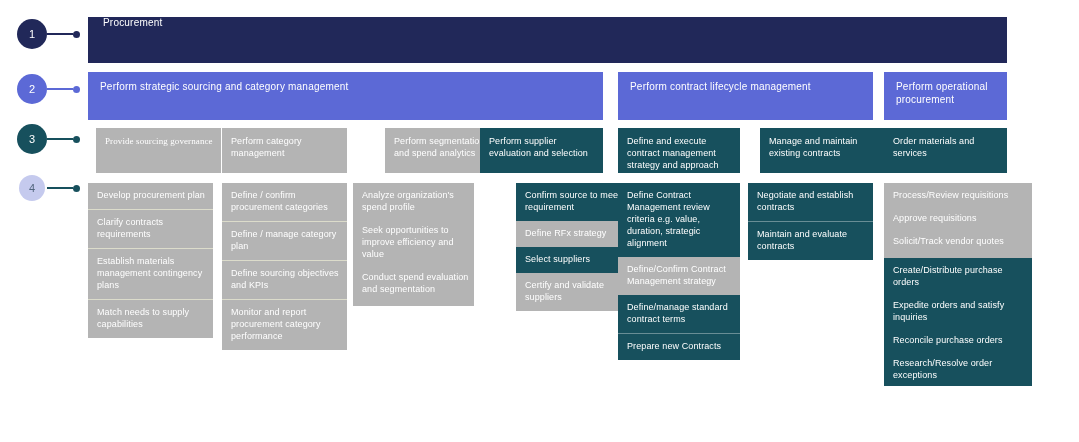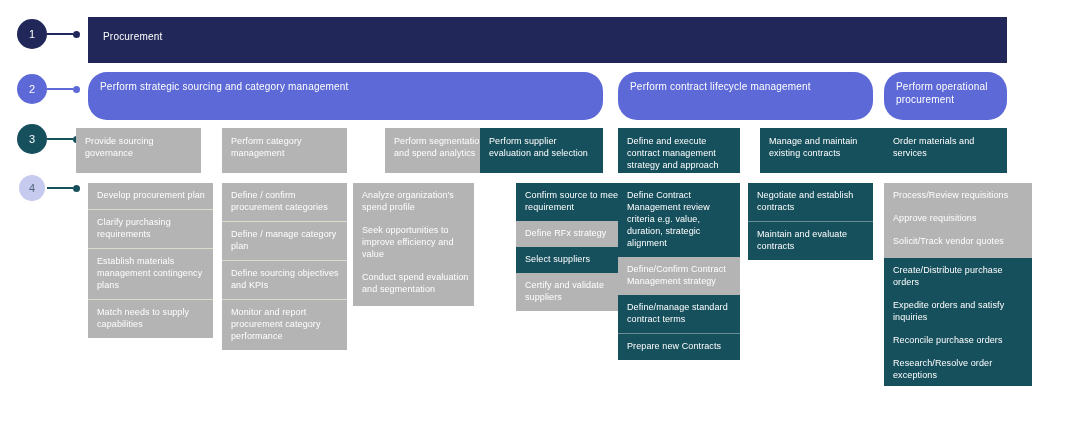--- a/index.html
+++ b/index.html
@@ -3,39 +3,39 @@
 <meta charset="utf-8">
 <style>
   html,body{margin:0;padding:0;background:#fff;}
   .canvas{
     position:relative;width:1079px;height:442px;background:#ffffff;
     font-family:"Liberation Sans",sans-serif;overflow:hidden;
     -webkit-font-smoothing:antialiased;
   }
   
   .navy{background:#212859;color:#fff;}
-  .purple{background:#5c69d6;color:#fff;border-radius:19px;}
+  .purple{background:#5c69d6;color:#fff;}
   .teal{background:#17505d;color:#fff;}
   .gray{background:#b4b4b4;color:#fff;}
 
   
   .marker{
     position:absolute;border-radius:50%;display:flex;align-items:center;justify-content:center;
     font-size:11px;font-weight:400;
   }
   .marker.m-big{width:30px;height:30px;left:17px;}
   .marker.m-small{width:26px;height:26px;left:19px;}
   .marker.m4{background:#c5caee;color:#51657e;}
   .connector{position:absolute;height:2px;left:47px;width:26px;}
   .dot{position:absolute;width:7px;height:7px;border-radius:50%;left:73px;}
   .c-navy{background:#212859;} .c-purple{background:#5c69d6;} .c-teal{background:#17505d;}
 
   
   .bar{position:absolute;font-size:10px;letter-spacing:.2px;line-height:12.5px;}
-  .bar .bar-label{padding:14px 10px 0 15px;display:block;}
+  .bar .bar-label{padding:0 10px 0 15px;display:block;}
   .bar.lvl2 .bar-label{padding:9px 10px 0 12px;}
 
   
   .l3box{position:absolute;top:128px;height:45px;font-size:9px;line-height:12px;letter-spacing:.1px;box-sizing:border-box;padding:7px 4px 0 9px;}
 
   
   .stack{position:absolute;top:183px;display:flex;flex-direction:column;font-size:9px;line-height:12px;letter-spacing:.1px;}
   .cell{padding:6px 8px 8px 9px;}
   .sep-pale .cell + .cell{border-top:1px solid #dcdccb;}
   .stack-col5 .cell.teal + .cell.teal{border-top:1px solid rgba(255,255,255,.35);}
@@ -81,31 +81,31 @@
   <div class="bar lvl2 purple" style="left:88px;top:72px;width:515px;height:48px;">
     <span class="bar-label">Perform strategic sourcing and category management</span>
   </div>
   <div class="bar lvl2 purple" style="left:618px;top:72px;width:255px;height:48px;">
     <span class="bar-label">Perform contract lifecycle management</span>
   </div>
   <div class="bar lvl2 purple" style="left:884px;top:72px;width:123px;height:48px;">
     <span class="bar-label">Perform operational procurement</span>
   </div>
 
-  <div class="l3box gray" style="left:76px;width:125px;">Provide sourcing governance</div>
+  <div class="l3box gray" style="left:96px;width:125px;font-family:Liberation Serif, serif;">Provide sourcing governance</div>
   <div class="l3box gray" style="left:222px;width:125px;">Perform category management</div>
   <div class="l3box gray" style="left:369px;width:121px;margin-left:16px;">Perform segmentation and spend analytics</div>
   <div class="l3box teal" style="left:480px;width:123px;">Perform supplier evaluation and selection</div>
   <div class="l3box teal" style="left:618px;width:122px;">Define and execute contract management strategy and approach</div>
   <div class="l3box teal" style="left:748px;width:125px;margin-left:12px;">Manage and maintain existing contracts</div>
   <div class="l3box teal" style="left:884px;width:123px;">Order materials and services</div>
 
   <div class="stack sep-pale" style="left:88px;width:125px;">
     <div class="cell gray">Develop procurement plan</div>
-    <div class="cell gray">Clarify purchasing requirements</div>
+    <div class="cell gray">Clarify contracts requirements</div>
     <div class="cell gray">Establish materials management contingency plans</div>
     <div class="cell gray">Match needs to supply capabilities</div>
   </div>
 
   <div class="stack sep-pale" style="left:222px;width:125px;">
     <div class="cell gray">Define / confirm procurement categories</div>
     <div class="cell gray">Define / manage category plan</div>
     <div class="cell gray">Define sourcing objectives and KPIs</div>
     <div class="cell gray">Monitor and report procurement category performance</div>
   </div>

